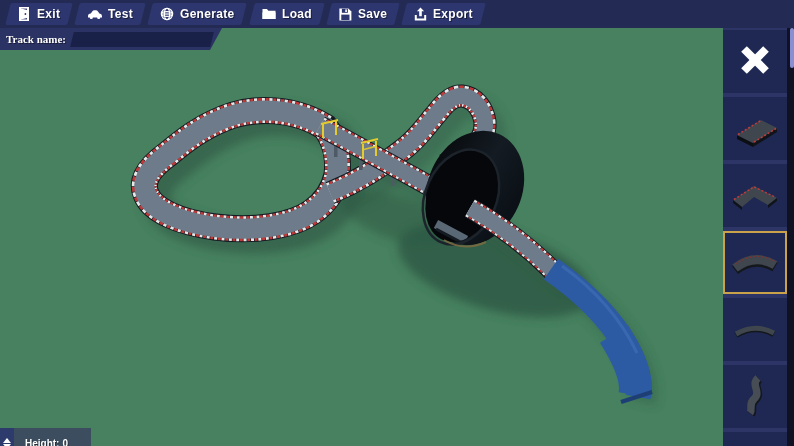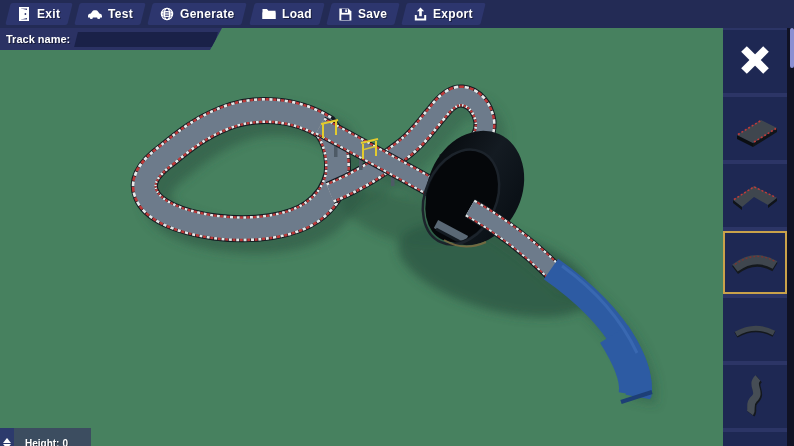--- a/index.html
+++ b/index.html
@@ -27,21 +27,21 @@
   }
   .tb-btn svg{display:block;}
   
   .trackname{
     position:absolute;top:28px;left:0;width:222px;height:22px;z-index:20;
     background:#2b3264;display:flex;align-items:center;
     clip-path:polygon(0 0,100% 0,calc(100% - 12px) 100%,0 100%);
   }
   .trackname .lbl{
     color:#fff;font-size:11px;font-weight:bold;padding:0 6px;
-    text-shadow:1px 1px 0 rgba(0,0,0,.45);white-space:nowrap;
+    text-shadow:1px 1px 0 rgba(0,0,0,.45);white-space:nowrap;font-family:Liberation Serif, serif;
   }
   .trackname input{
     width:132px;height:15px;border:none;outline:none;
     background:#1a2148;color:#dfe3ff;font-size:11px;padding:0 4px;
     transform:skewX(-14deg);
   }
   
   .viewport{position:absolute;top:28px;left:0;width:794px;height:418px;z-index:1;}
   
   .sidebar{

